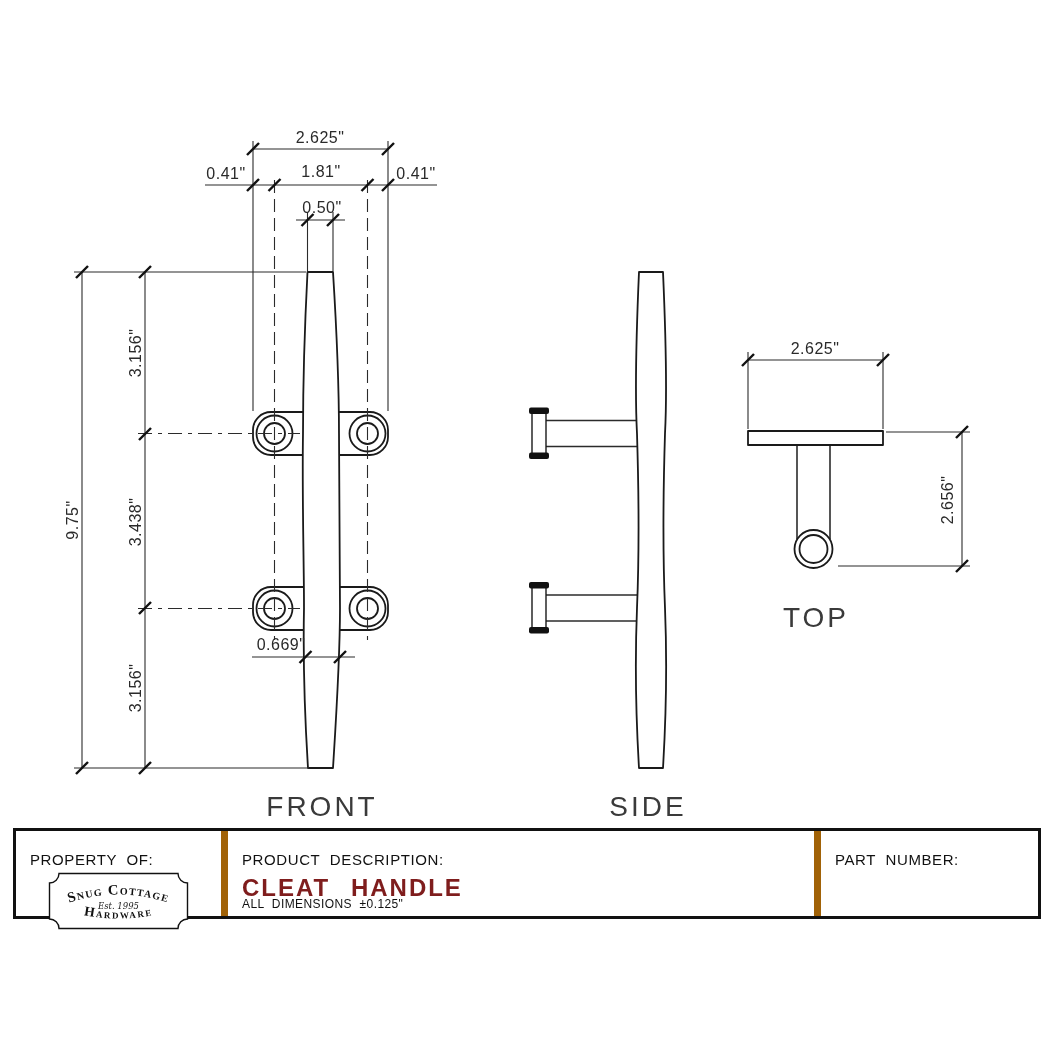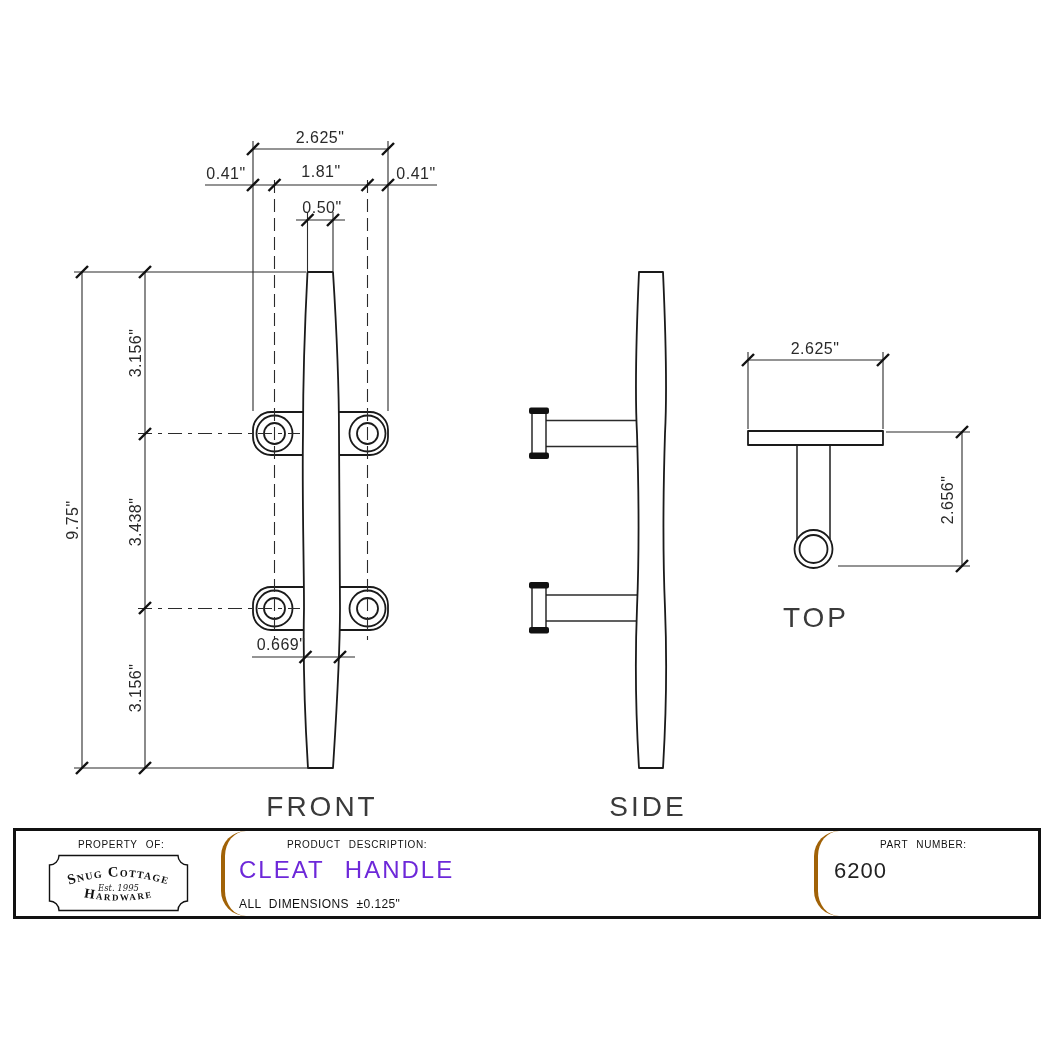--- a/index.html
+++ b/index.html
@@ -18,31 +18,31 @@
   .cap     { fill:#111111; stroke:none; }
   .dim-text   { font-family:"Liberation Sans", sans-serif; font-size:16px; fill:#2a2a2a; letter-spacing:0.5px; }
   .view-label { font-family:"Liberation Sans", sans-serif; font-size:28px; fill:#3a3a3a; letter-spacing:3px; }
 
   
   .title-block {
     position:absolute; left:13px; top:828px; width:1028px; height:91px;
     border:3px solid #111; display:flex; box-sizing:border-box; background:#fff; color:#111;
   }
   .tb-cell { position:relative; box-sizing:border-box; }
-  .tb-cell + .tb-cell { border-left:4px solid #a16207;border-radius:25px; }
+  .tb-cell + .tb-cell { border-left:7px solid #a16207; }
   .tb-cell-property { width:205px; display:flex; flex-direction:column; }
   .tb-cell-product  { flex:1; }
   .tb-cell-part     { width:224px; }
   .tb-label {
-    font-size:10px; letter-spacing:0.6px; word-spacing:5px;
-    padding:8px 0 0 14px; color:#111; white-space:nowrap;margin-left:48px;
+    font-size:15px; letter-spacing:0.6px; word-spacing:5px;
+    padding:20px 0 0 14px; color:#111; white-space:nowrap;
   }
   .tb-product-name {
-    font-size:24px; letter-spacing:2px; word-spacing:12px; color:#6d28d9;
-    padding:6px 0 0 14px; font-weight:400;
+    font-size:24px; letter-spacing:2px; word-spacing:12px; color:#7f1d1d;
+    padding:6px 0 0 14px; font-weight:700;
   }
   .tb-tolerance {
     position:absolute; left:14px; bottom:5px; font-size:12px;
     letter-spacing:0.4px; word-spacing:4px; color:#111;
   }
   .tb-part-number {
     font-size:22px; letter-spacing:1px; color:#222; padding:8px 0 0 16px;
   }
   .logo-wrap { flex:1; display:flex; align-items:flex-start; justify-content:center; padding-top:2px; }
 </style>
@@ -233,17 +233,16 @@
     </div>
 
     <div class="tb-cell tb-cell-product">
       <div class="tb-label">PRODUCT DESCRIPTION:</div>
       <div class="tb-product-name">CLEAT HANDLE</div>
       <div class="tb-tolerance">ALL DIMENSIONS ±0.125"</div>
     </div>
 
     <div class="tb-cell tb-cell-part">
       <div class="tb-label">PART NUMBER:</div>
-      <div class="tb-part-number">6200</div>
     </div>
 
   </div>
 </div>
 
 </body></html>

